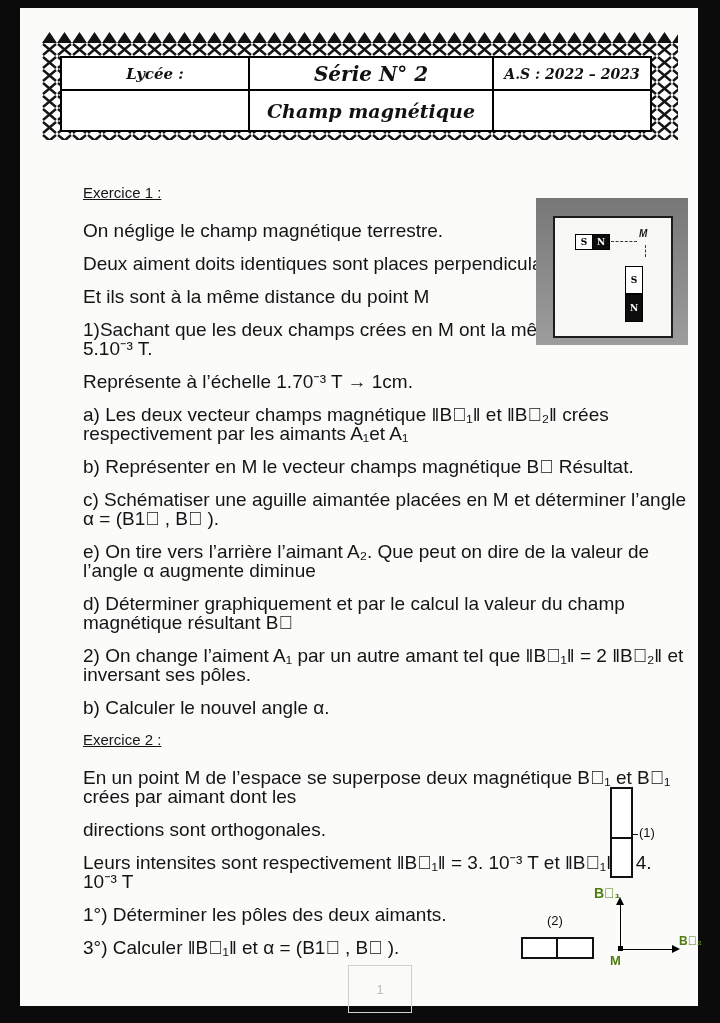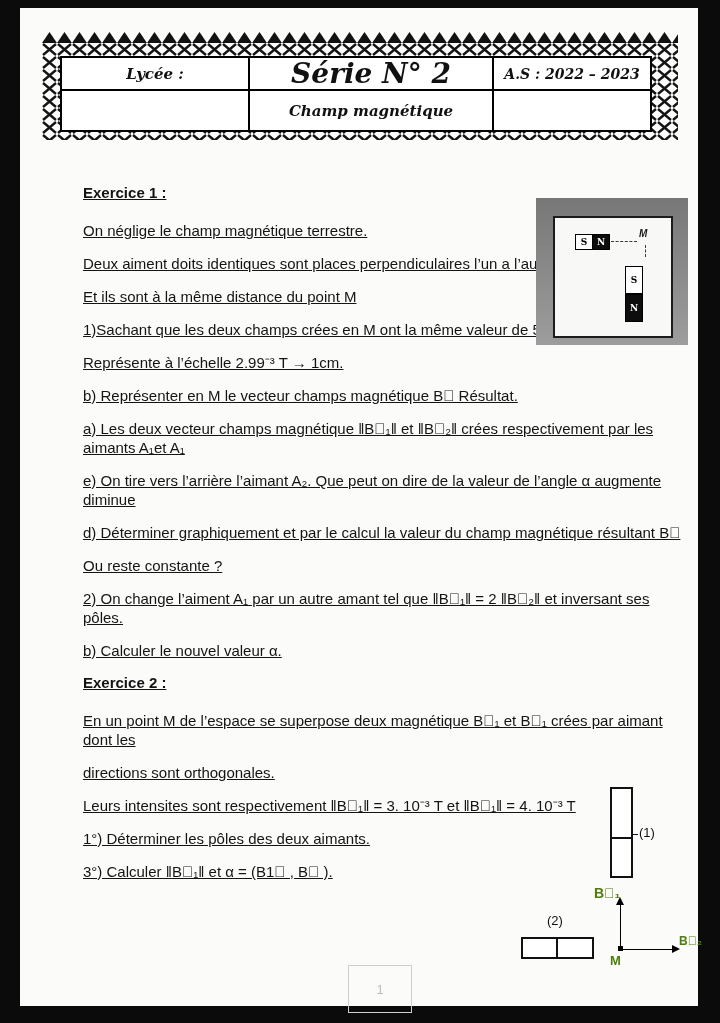--- a/index.html
+++ b/index.html
@@ -11,30 +11,30 @@
   .header-band{position:absolute;left:22px;top:24px;width:636px;height:108px;}
   .zigzag-svg{position:absolute;left:0;top:0;}
   .xband-svg{position:absolute;left:0;top:11px;}
   .header-table{position:absolute;left:18px;top:24px;width:588px;height:72px;
       background:#fff;border:2px solid #000;display:grid;
       grid-template-columns:188px 244px 1fr;grid-template-rows:33px 1fr;}
   .hcell{display:flex;align-items:center;justify-content:center;
       font-family:"DejaVu Serif",serif;font-weight:bold;font-style:italic;color:#111;}
   .hcell.bR{border-right:2px solid #000;}
   .hcell.bB{border-bottom:2px solid #000;}
-  .serie{font-size:28px;}
-  .subject{font-size:15px;}
+  .serie{font-size:20px;}
+  .subject{font-size:19px;}
   .year,.level{font-size:14px;}
   .lycee{font-size:15px;}
 
   
   .content{position:absolute;left:63px;top:176px;width:606px;color:#141414;}
-  .ex-title{font-size:15px;font-weight:bold;text-decoration:underline;
+  .ex-title{font-size:15px;font-weight:normal;text-decoration:underline;
       margin:0 0 20px 0;}
-  .content p{margin:0 0 14px 0;font-size:15px;line-height:19px;text-decoration:underline;}
+  .content p{margin:0 0 14px 0;font-size:19px;line-height:19px;}
 
   
   .fig1{position:absolute;left:516px;top:190px;width:152px;height:147px;
       background:linear-gradient(#777,#9d9d9d);}
   .fig1-panel{position:absolute;left:17px;top:18px;width:116px;height:118px;
       background:#f8f8f6;border:2px solid #1c1c1c;}
   .pole{position:absolute;display:flex;align-items:center;justify-content:center;
       font-size:9px;font-weight:bold;font-family:"DejaVu Serif",serif;}
   .pole.white{background:#fff;border:1.5px solid #000;color:#000;}
   .pole.black{background:#0d0d0d;border:1.5px solid #000;color:#fff;}
@@ -109,28 +109,28 @@
         <div class="hcell bR subject">Champ magnétique</div>
       </div>
     </div>
 
     <div class="content">
       <h3 class="ex-title">Exercice 1 :</h3>
       <p>On néglige le champ magnétique terrestre.</p>
       <p>Deux aiment doits identiques sont places perpendiculaires l’un a l’autre</p>
       <p>Et ils sont à la même distance du point M</p>
       <p>1)Sachant que les deux champs crées en M ont la même valeur de 5.10⁻³ T.</p>
-      <p>Représente à l’échelle 2.99⁻³ T → 1cm.</p>
+      <p>Représente à l’échelle 1.70⁻³ T → 1cm.</p>
+      <p>a) Les deux vecteur champs magnétique ‖B⃗₁‖ et ‖B⃗₂‖ crées respectivement par les aimants A₁et A₁</p>
       <p>b) Représenter en M le vecteur champs magnétique B⃗  Résultat.</p>
-      <p>a) Les deux vecteur champs magnétique ‖B⃗₁‖ et ‖B⃗₂‖ crées respectivement par les aimants A₁et A₁</p>
+      <p>c) Schématiser une aguille aimantée placées en M et déterminer l’angle α = (B1⃗ , B⃗ ).</p>
       <p>e) On tire vers l’arrière l’aimant A₂. Que peut on dire de la valeur de l’angle  α augmente diminue</p>
       <p>d) Déterminer graphiquement et par le calcul la valeur du champ magnétique résultant B⃗</p>
-      <p>Ou reste constante ?</p>
       <p>2) On change l’aiment A₁ par un autre amant tel que ‖B⃗₁‖ = 2 ‖B⃗₂‖ et inversant ses pôles.</p>
-      <p>b) Calculer le nouvel valeur α.</p>
+      <p>b) Calculer le nouvel angle α.</p>
       <h3 class="ex-title">Exercice 2 :</h3>
       <p>En un point M de l’espace se superpose deux magnétique B⃗₁  et B⃗₁  crées par aimant dont les</p>
       <p>directions sont orthogonales.</p>
       <p>Leurs intensites sont respectivement ‖B⃗₁‖ = 3. 10⁻³ T et ‖B⃗₁‖ = 4. 10⁻³ T</p>
       <p>1°) Déterminer les pôles des deux aimants.</p>
       <p>3°) Calculer ‖B⃗₁‖ et α = (B1⃗ , B⃗ ).</p>
     </div>
 
     <div class="fig1">
       <div class="fig1-panel">

